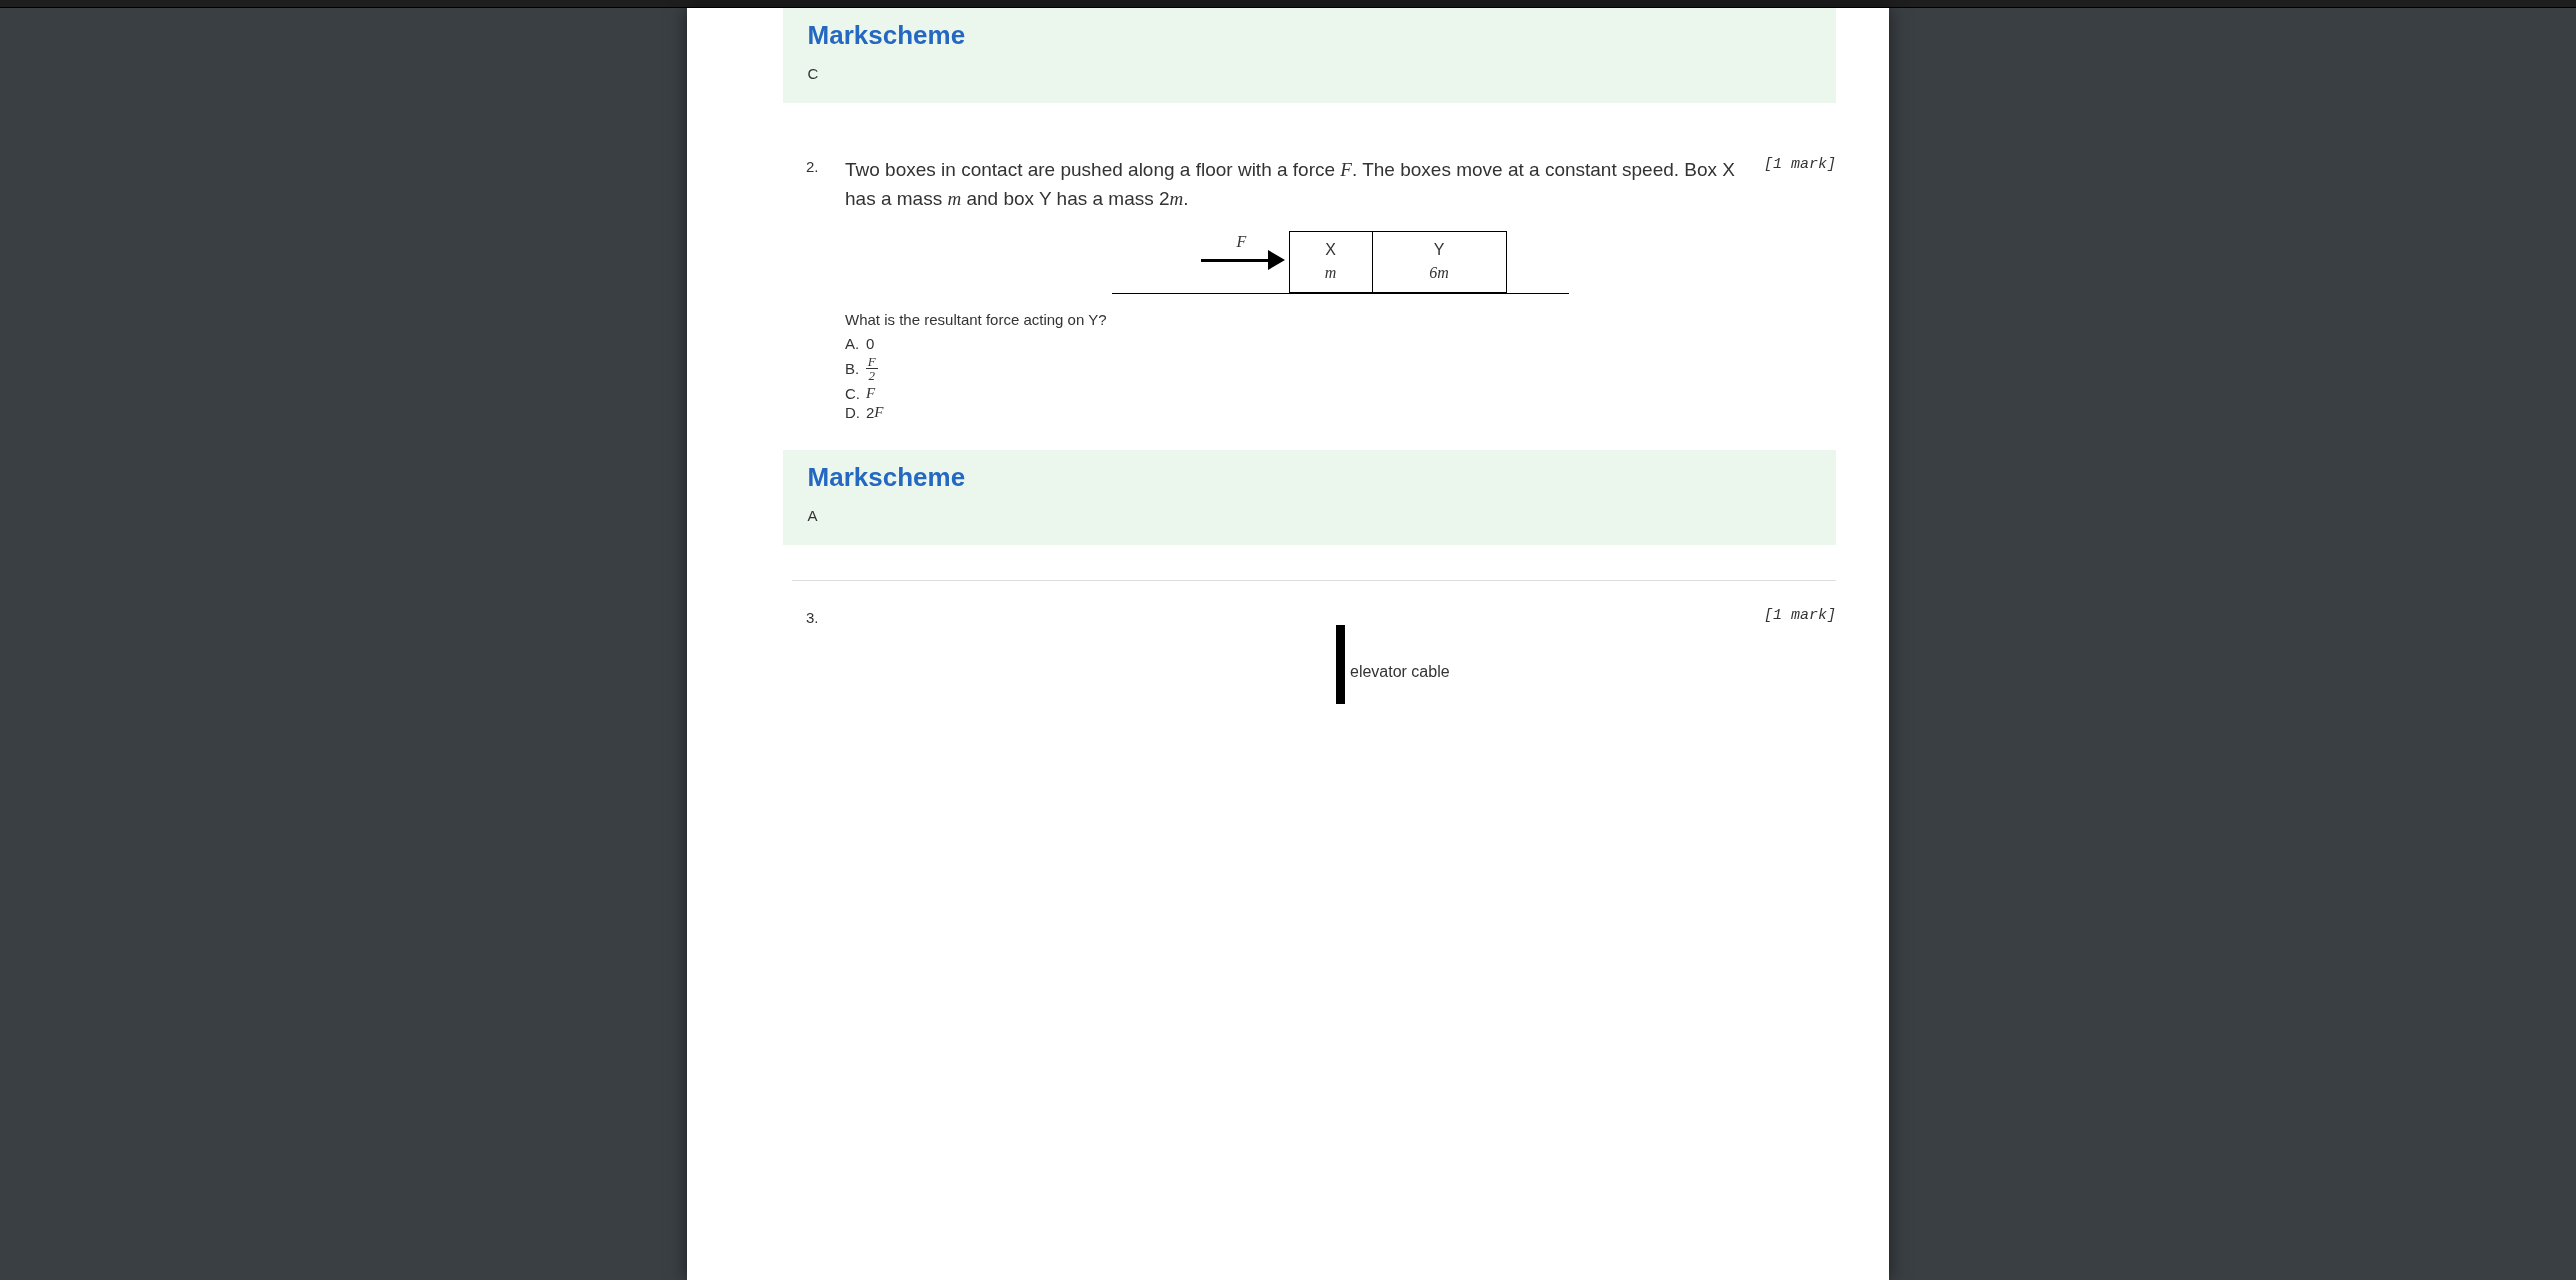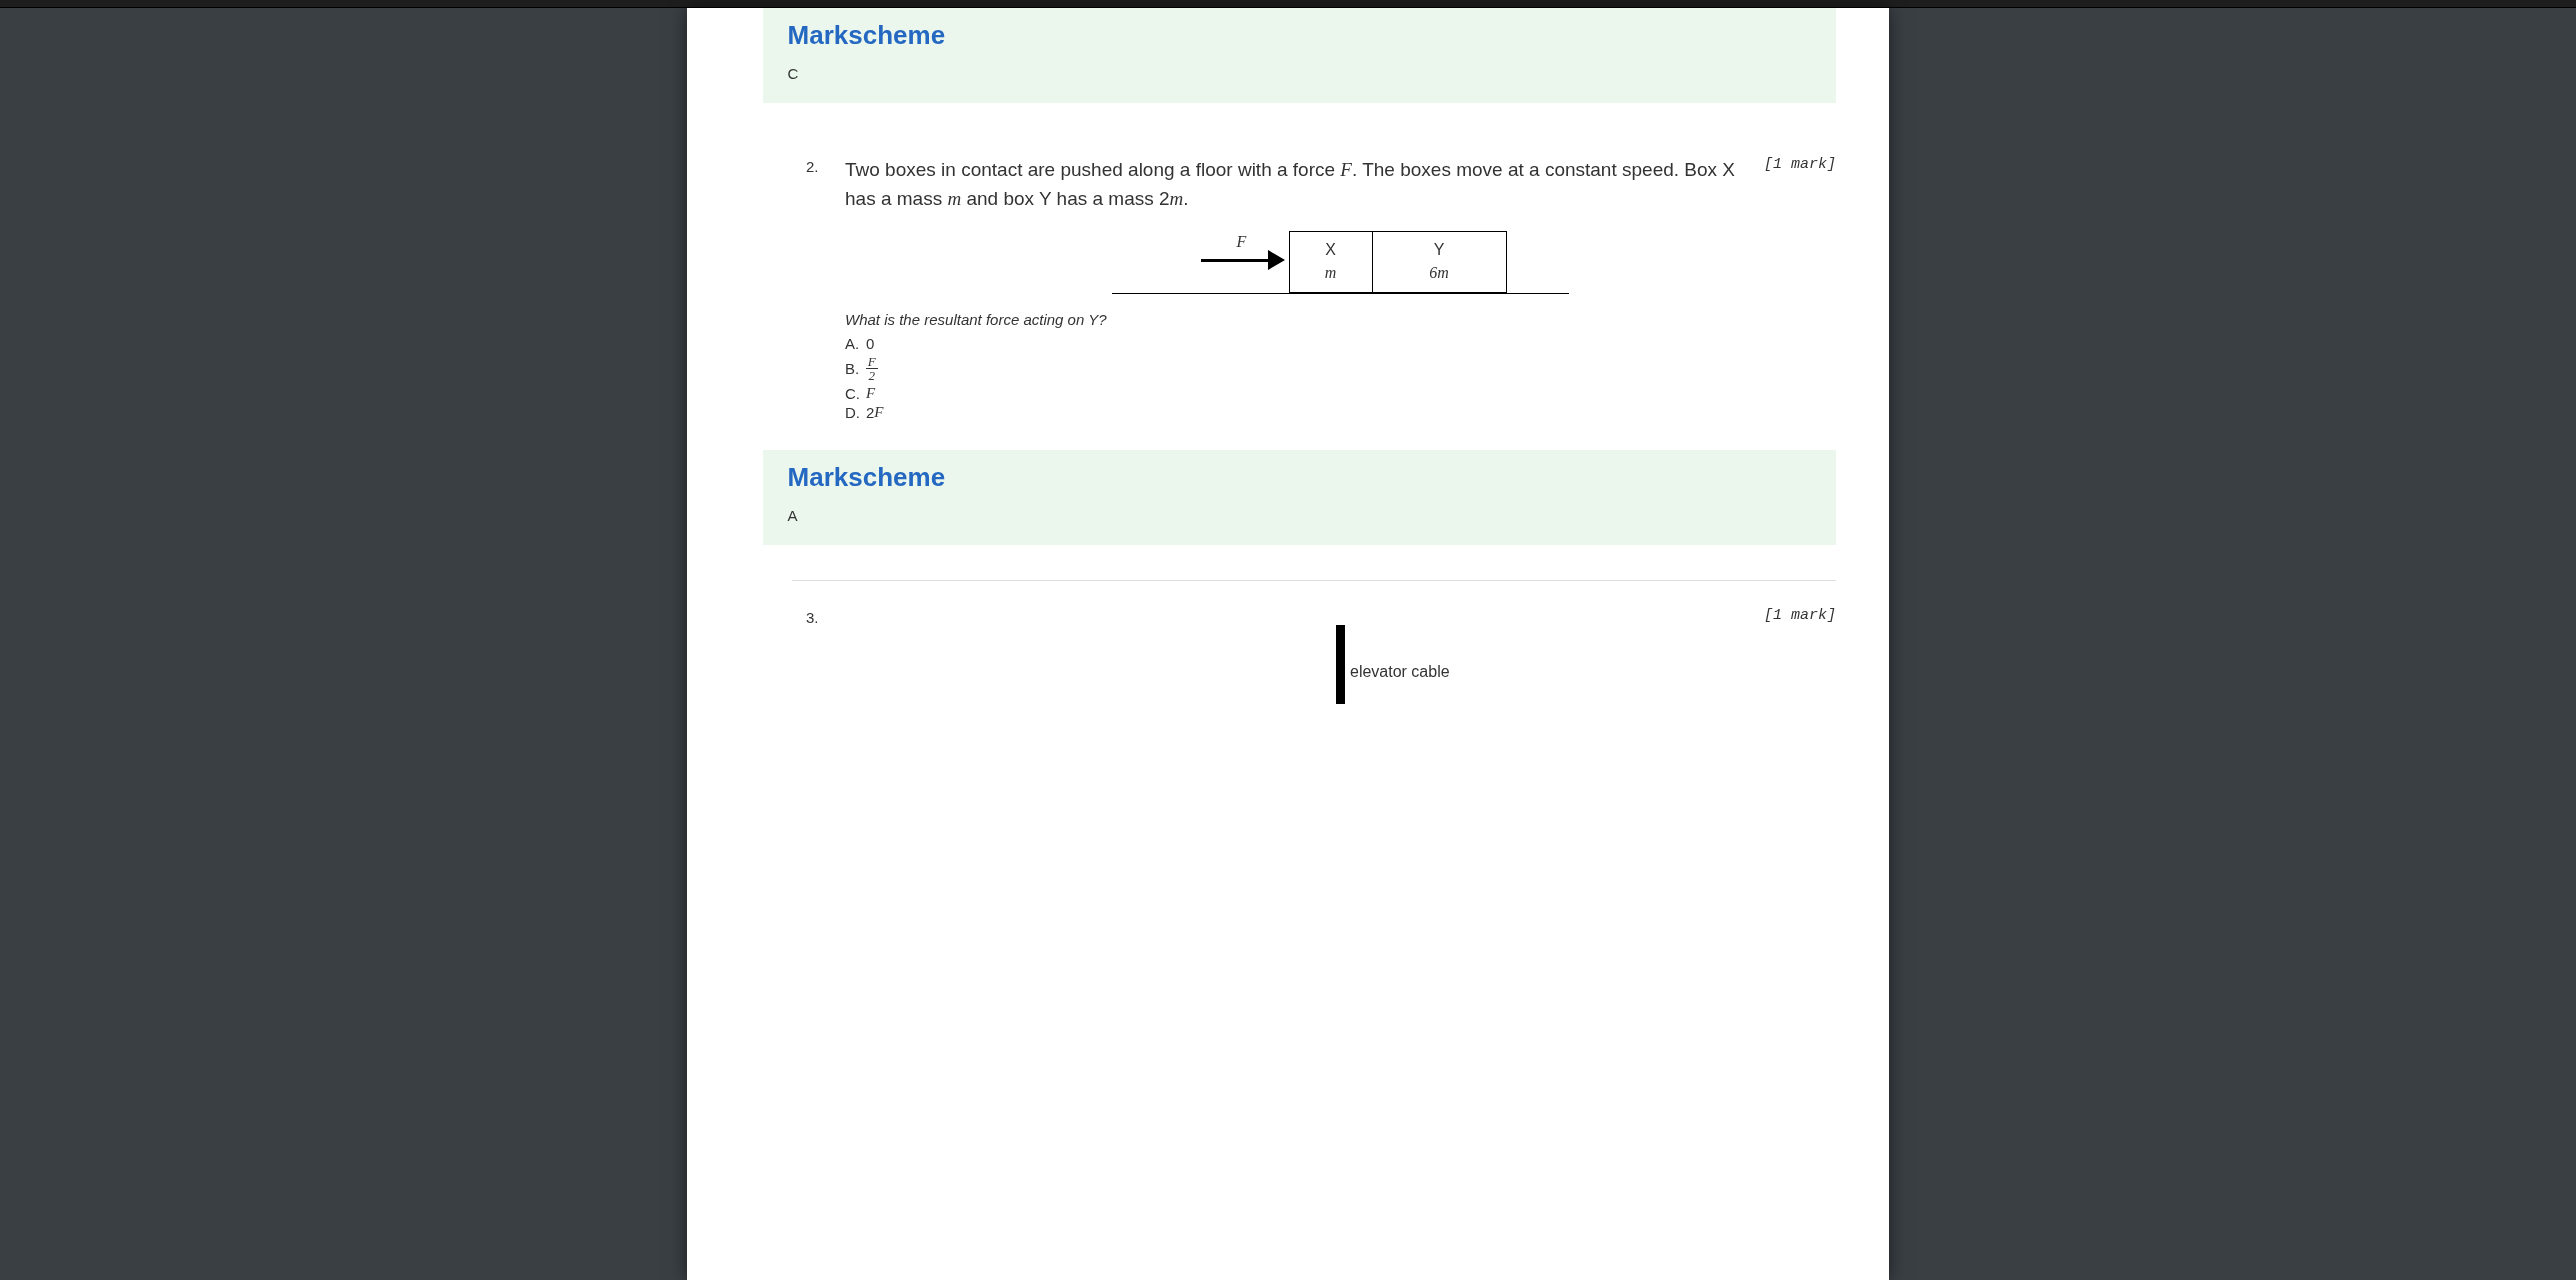--- a/index.html
+++ b/index.html
@@ -69,21 +69,20 @@
   }
   .q-text {
     font-size: 19px;
     line-height: 1.5;
     color: #333;
   }
   .q-text .ital { font-style: italic; }
   .q-sub {
     font-size: 15px;
     margin-top: 17.6px;
-    font-style: italic;
   }
   .options {
     list-style: none;
     padding: 0;
     margin: 7px 0 0 0;
     font-size: 15px;
   }
   .options li {
     margin: 2.6px 0;
     display: flex;
@@ -203,21 +202,21 @@
   .cable-label {
     position: absolute;
     top: 38px;
     left: 185px;
     font-size: 16px;
     color: #333;
     text-align: left;
   }
 
   .section-left-pad {
-    padding-left: 76px;
+    padding-left: 96px;
     padding-right: 53px;
   }
   .q-container {
     padding-left: 119px;
     padding-right: 53px;
   }
 
   hr.divider {
     border: none;
     border-top: 0.9px solid #ddd;

